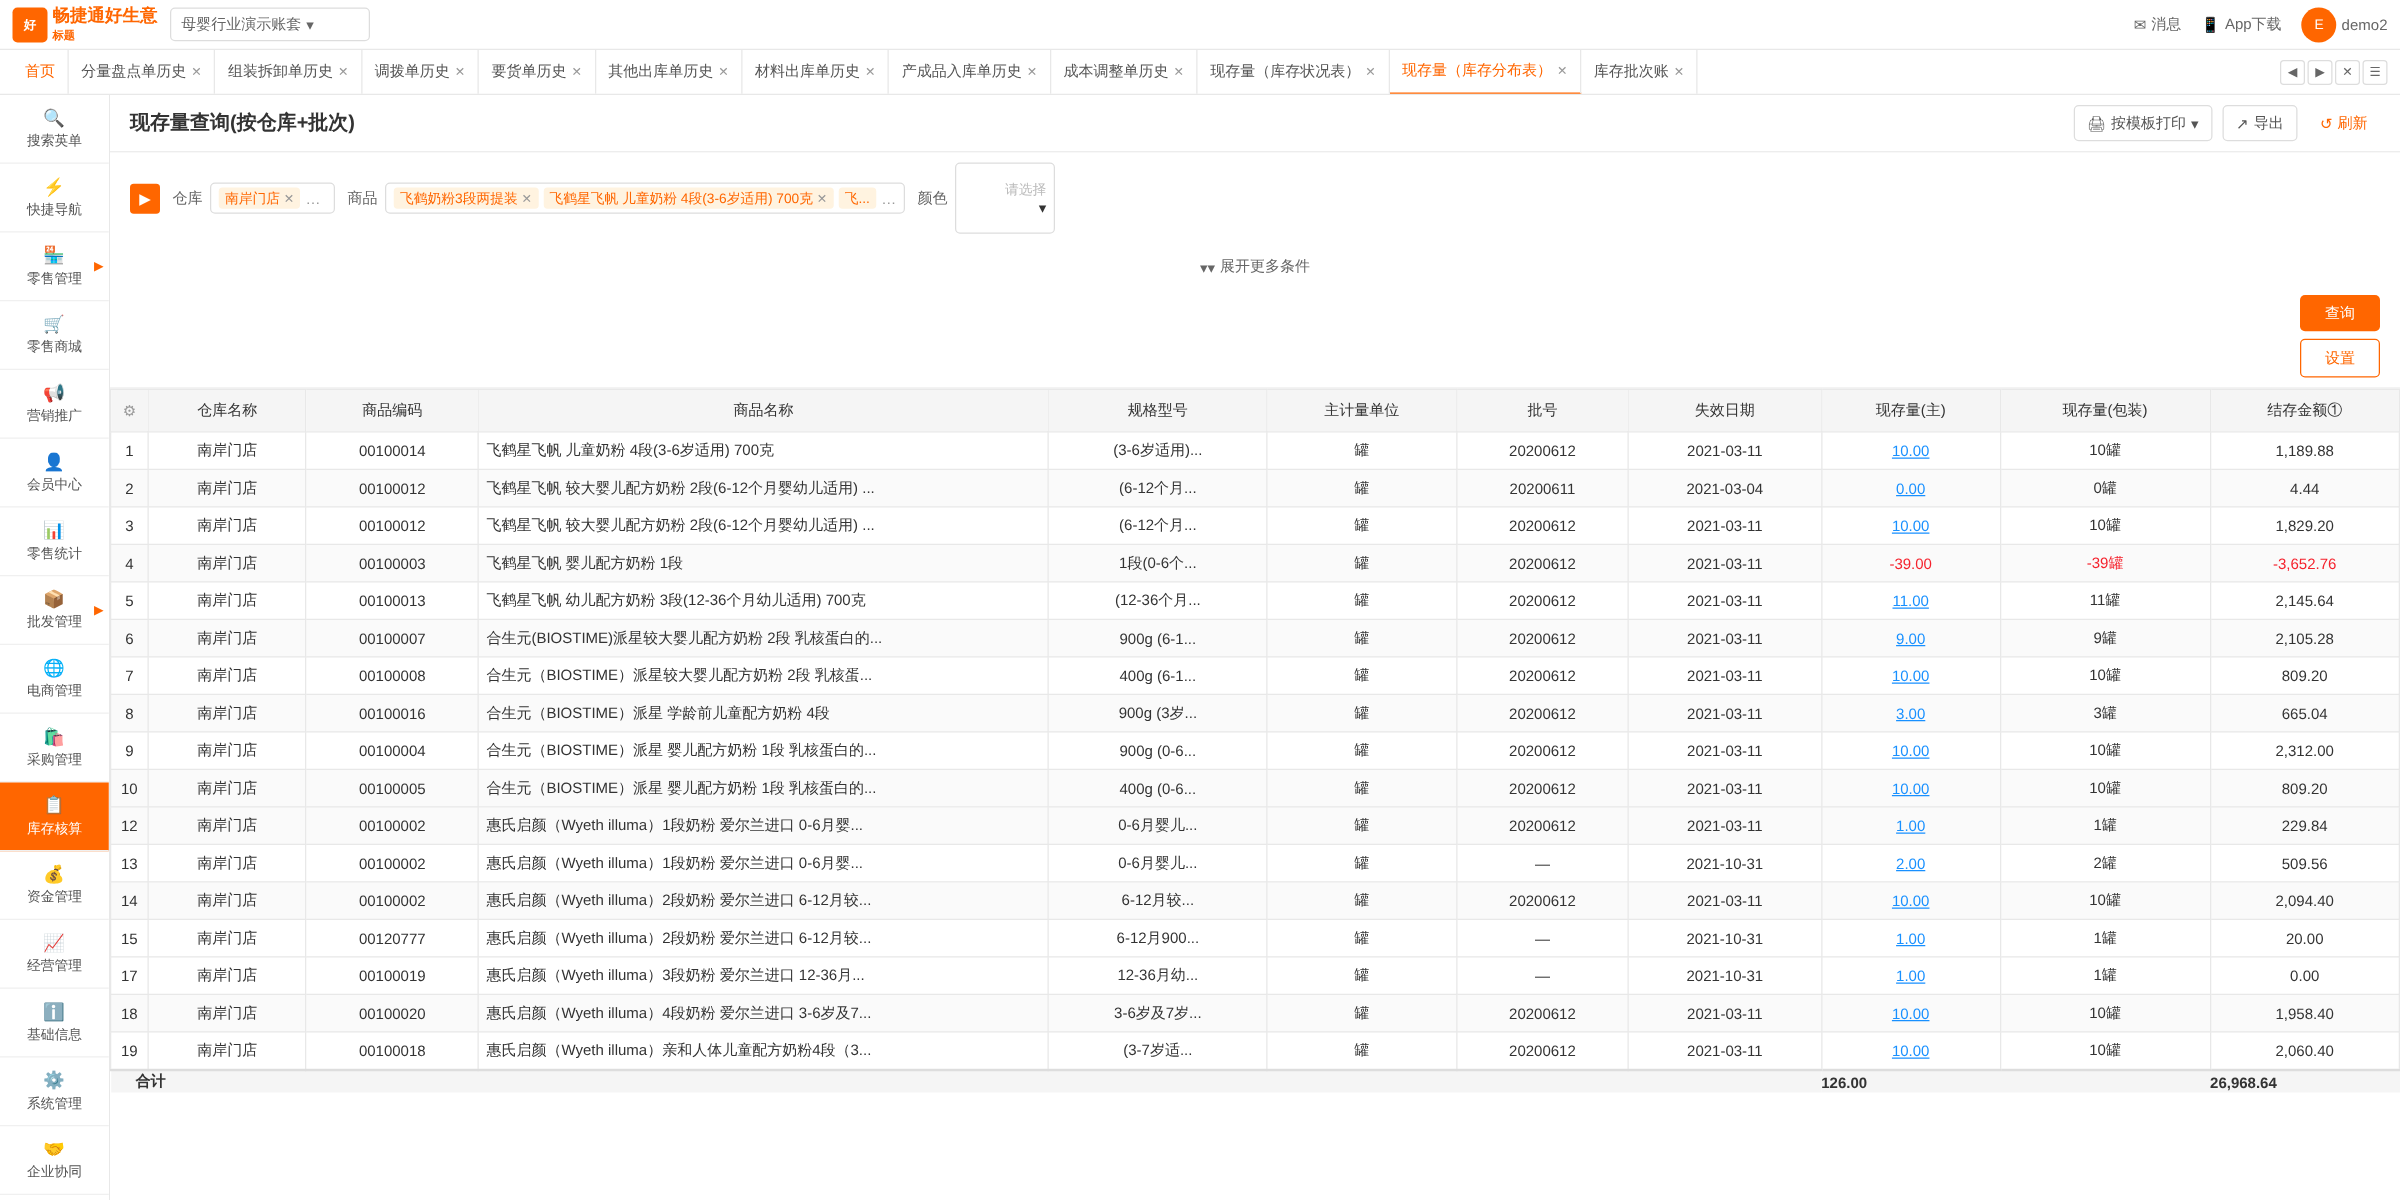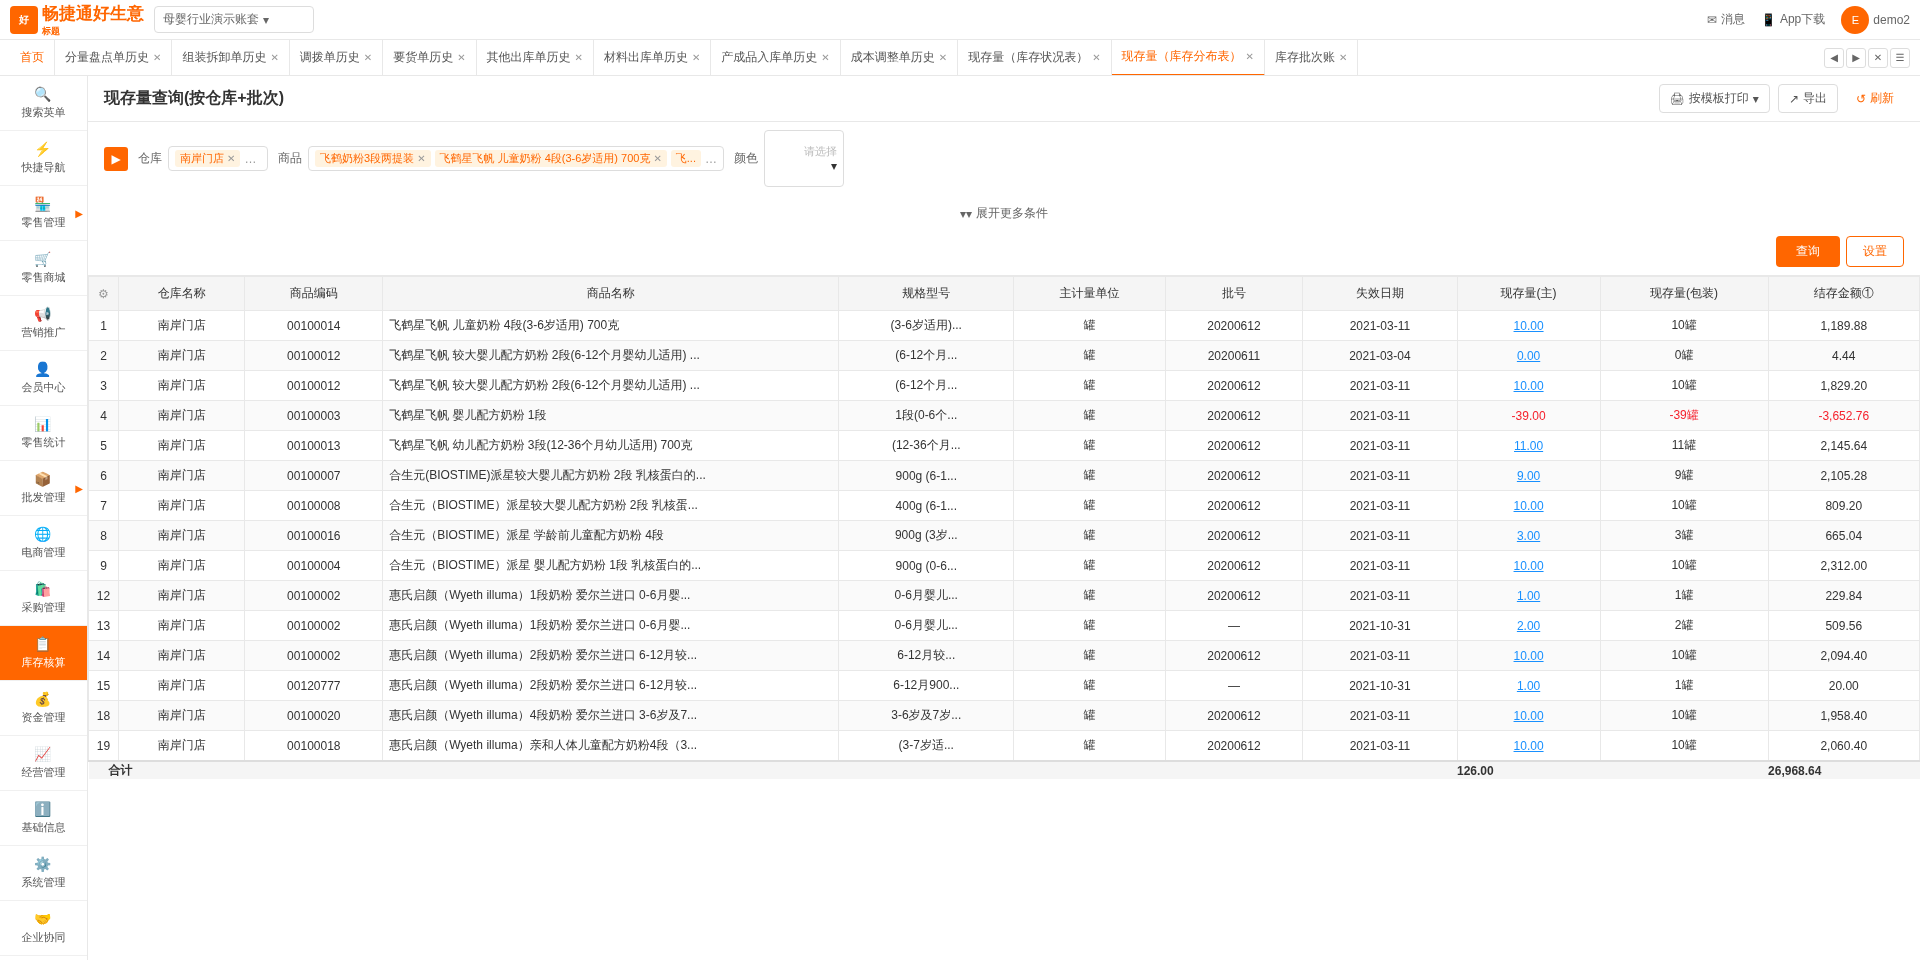--- a/index.html
+++ b/index.html
@@ -72,21 +72,21 @@
     .filter-group { display: flex; align-items: center; gap: 6px; }
     .filter-label { color: #666; font-size: 12px; }
     .filter-tag-container { display: flex; align-items: center; gap: 4px; border: 1px solid #ddd; border-radius: 4px; padding: 3px 6px; background: #fff; min-width: 100px; }
     .filter-tag { display: flex; align-items: center; gap: 3px; background: #fff3e0; border-radius: 3px; padding: 1px 5px; font-size: 11px; color: #ff6600; }
     .filter-tag-close { cursor: pointer; color: #999; font-size: 10px; }
     .filter-dots { color: #999; cursor: pointer; }
     .filter-product-container { display: flex; align-items: center; gap: 4px; border: 1px solid #ddd; border-radius: 4px; padding: 3px 6px; background: #fff; min-width: 380px; flex-wrap: wrap; }
     .filter-color-group { display: flex; align-items: center; gap: 6px; }
     .filter-color-select { border: 1px solid #ddd; border-radius: 4px; padding: 13px 6px; background: #fff; min-width: 80px; display: flex; align-items: flex-end; justify-content: space-between; cursor: pointer; flex-direction: column; }
     .filter-more-btn { display: flex; align-items: center; gap: 4px; cursor: pointer; color: #666; font-size: 12px; padding: 4px 8px; }
-    .filter-actions-right { margin-left: auto; display: flex; gap: 6px; }
+    .filter-actions-right { margin-left: auto; display: flex; gap: 6px; flex-direction: column; }
     .btn-query { background: #ff6600; color: #fff; border: none; padding: 6px 20px; border-radius: 4px; cursor: pointer; font-size: 12px; }
     .btn-settings { background: #fff; border: 1px solid #ff6600; color: #ff6600; padding: 6px 16px; border-radius: 4px; cursor: pointer; font-size: 12px; }
 
     
     .table-container { flex: 1; overflow: auto; background: #fff; }
     table { width: 100%; border-collapse: collapse; font-size: 12px; }
     thead th {
       background: #f5f5f5; border: 1px solid #e8e8e8;
       padding: 8px 6px; text-align: center; font-weight: normal; color: #333;
       white-space: nowrap; position: sticky; top: 0; z-index: 1;
@@ -105,21 +105,21 @@
     .settings-icon { color: #999; cursor: pointer; }
     tfoot td { background: #fafafa; font-weight: bold; }
   </style>
 </head>
 <body>
 
 <div class="top-bar">
   <div class="logo-area">
     <div class="logo-icon">好</div>
     <div>
-      <div style="font-size:17px;color:#ff6600;font-weight:bold;">畅捷通好生意</div>
+      <div style="font-size:14px;color:#ff6600;font-weight:bold;">畅捷通好生意</div>
       <div style="font-size:9px;color:#ff6600;">标题</div>
     </div>
   </div>
   <div class="dropdown-selector">
     <span>母婴行业演示账套</span>
     <span>▾</span>
   </div>
   <div class="top-right">
     <div class="top-right-item">
       <span>✉</span>
@@ -471,20 +471,33 @@
       <td class="td-left td-name" title="合生元（BIOSTIME）派星 婴儿配方奶粉 1段 乳核蛋白的...">合生元（BIOSTIME）派星 婴儿配方奶粉 1段 乳核蛋白的...</td>
       <td>900g (0-6...</td>
       <td>罐</td>
       <td>20200612</td>
       <td>2021-03-11</td>
       <td class="td-blue">10.00</td>
       <td class="">10罐</td>
       <td class="">2,312.00</td>
     </tr>
             <tr class="row-odd">
+      <td>10</td>
+      <td>南岸门店</td>
+      <td>00100005</td>
+      <td class="td-left td-name" title="合生元（BIOSTIME）派星 婴儿配方奶粉 1段 乳核蛋白的...">合生元（BIOSTIME）派星 婴儿配方奶粉 1段 乳核蛋白的...</td>
+      <td>400g (0-6...</td>
+      <td>罐</td>
+      <td>20200612</td>
+      <td>2021-03-11</td>
+      <td class="td-blue">10.00</td>
+      <td class="">10罐</td>
+      <td class="">809.20</td>
+    </tr>
+            <tr class="row-odd">
       <td>12</td>
       <td>南岸门店</td>
       <td>00100002</td>
       <td class="td-left td-name" title="惠氏启颜（Wyeth illuma）1段奶粉 爱尔兰进口 0-6月婴...">惠氏启颜（Wyeth illuma）1段奶粉 爱尔兰进口 0-6月婴...</td>
       <td>0-6月婴儿...</td>
       <td>罐</td>
       <td>20200612</td>
       <td>2021-03-11</td>
       <td class="td-blue">1.00</td>
       <td class="">1罐</td>
@@ -521,20 +534,33 @@
       <td>南岸门店</td>
       <td>00120777</td>
       <td class="td-left td-name" title="惠氏启颜（Wyeth illuma）2段奶粉 爱尔兰进口 6-12月较...">惠氏启颜（Wyeth illuma）2段奶粉 爱尔兰进口 6-12月较...</td>
       <td>6-12月900...</td>
       <td>罐</td>
       <td>—</td>
       <td>2021-10-31</td>
       <td class="td-blue">1.00</td>
       <td class="">1罐</td>
       <td class="">20.00</td>
+    </tr>
+            <tr class="row-even">
+      <td>17</td>
+      <td>南岸门店</td>
+      <td>00100019</td>
+      <td class="td-left td-name" title="惠氏启颜（Wyeth illuma）3段奶粉 爱尔兰进口 12-36月...">惠氏启颜（Wyeth illuma）3段奶粉 爱尔兰进口 12-36月...</td>
+      <td>12-36月幼...</td>
+      <td>罐</td>
+      <td>—</td>
+      <td>2021-10-31</td>
+      <td class="td-blue">1.00</td>
+      <td class="">1罐</td>
+      <td class="">0.00</td>
     </tr>
             <tr class="row-odd">
       <td>18</td>
       <td>南岸门店</td>
       <td>00100020</td>
       <td class="td-left td-name" title="惠氏启颜（Wyeth illuma）4段奶粉 爱尔兰进口 3-6岁及7...">惠氏启颜（Wyeth illuma）4段奶粉 爱尔兰进口 3-6岁及7...</td>
       <td>3-6岁及7岁...</td>
       <td>罐</td>
       <td>20200612</td>
       <td>2021-03-11</td>

